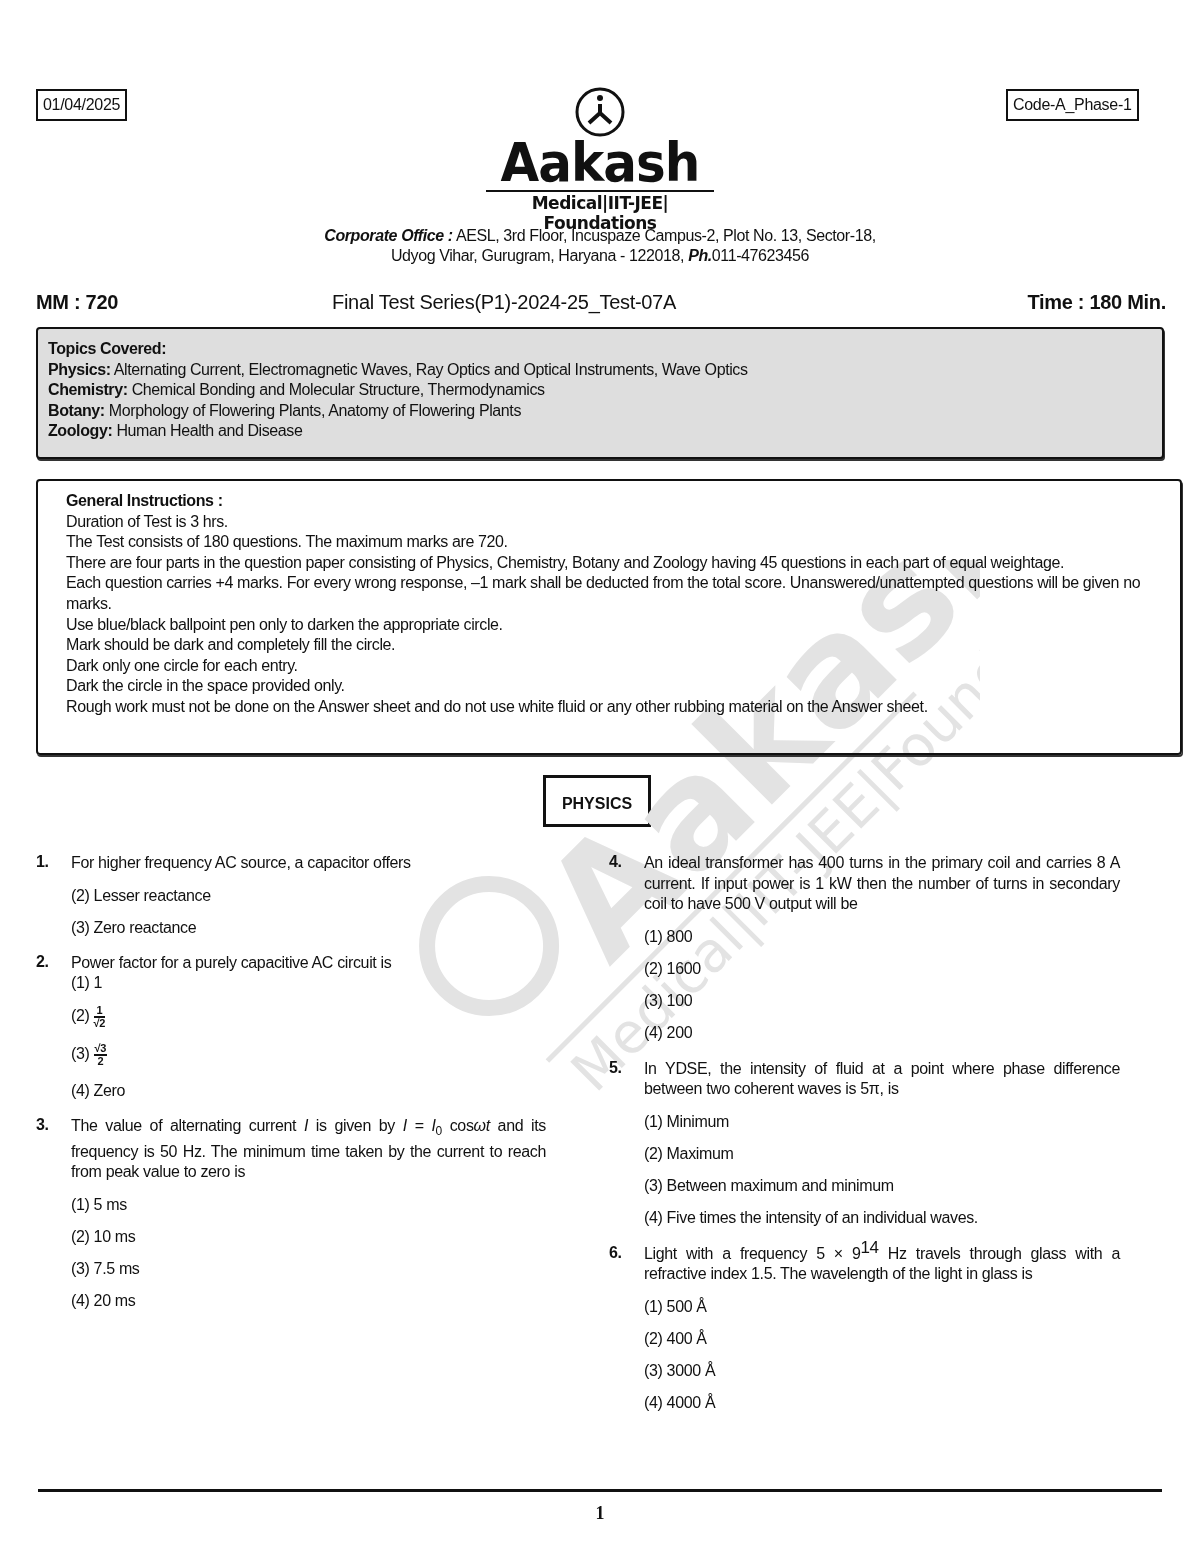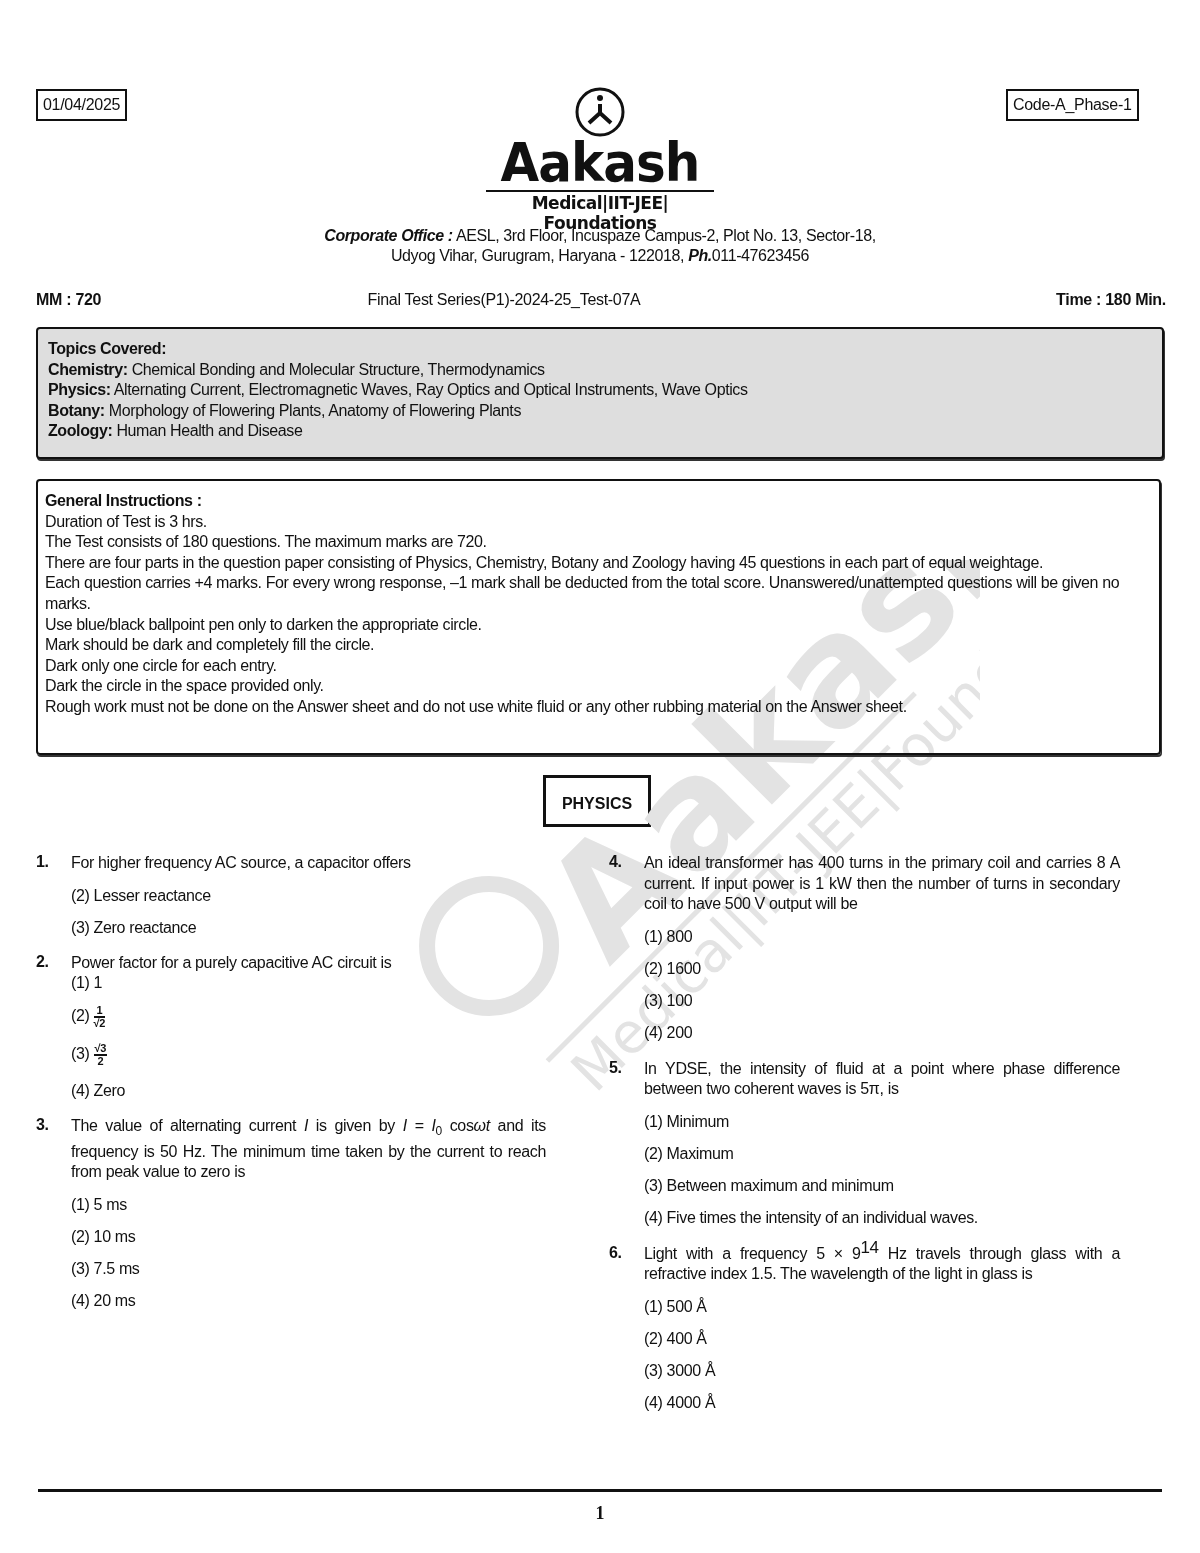--- a/index.html
+++ b/index.html
@@ -18,29 +18,29 @@
     font-family: "DejaVu Sans", sans-serif; font-weight: 900; font-size: 50px;
     line-height: 50px; letter-spacing: -1px; margin-top: 0px; transform: scaleY(1.05);
   }
   .logo-rule { border-top: 2px solid #111; margin: 2px 0 1px 0; }
   .logo-sub { font-family: "DejaVu Sans", sans-serif; font-size: 17px; font-weight: bold; letter-spacing: -0.5px; }
   .office {
     left: 0; width: 1200px; top: 226px; text-align: center; font-size: 16px; line-height: 20px;
     letter-spacing: -0.4px;
   }
   .office b i, .office i b { font-weight: bold; font-style: italic; }
-  .meta-row { top: 291px; font-size: 16px; letter-spacing: -0.3px; }
+  .meta-row { top: 291px; font-size: 20px; letter-spacing: -0.3px; }
   .topics {
     left: 36px; top: 327px; width: 1114px; height: 118px; background: #dedede;
     border: 2px solid #111; border-radius: 4px; padding: 10px 0 0 10px; font-size: 16px;
     line-height: 20.5px; letter-spacing: -0.4px; box-shadow: 1px 2px 0 #333;
   }
   .instr {
     left: 36px; top: 479px; width: 1114px; height: 262px; background: transparent;
-    border: 2px solid #111; border-radius: 4px; padding: 10px 0 0 7px; font-size: 16px;
+    border: 2px solid #111; border-radius: 4px; padding: 10px 0 0 28px; font-size: 16px;
     line-height: 20.6px; letter-spacing: -0.4px; box-shadow: 1px 2px 0 #333; z-index: 2;
   }
   .instr div { padding-right: 10px; }
   .section-tag {
     left: 543px; top: 775px; width: 108px; height: 52px; border: 3px solid #111;
     font-weight: bold; font-size: 16px; text-align: center; line-height: 52px; box-sizing: border-box;
   }
   .col { font-size: 16px; letter-spacing: -0.35px; z-index: 2; }
   .q { position: relative; }
   .q-num { position: absolute; left: 0; top: 0; font-weight: bold; }
@@ -74,22 +74,22 @@
   <div><b><i>Corporate Office :</i></b><span> AESL, 3rd Floor, Incuspaze Campus-2, Plot No. 13, Sector-18,</span></div>
   <div><span>Udyog Vihar, Gurugram, Haryana - 122018, </span><b><i>Ph.</i></b><span>011-47623456</span></div>
 </div>
 
 <div class="abs meta-row" style="left:36px; font-weight:bold;">MM : 720</div>
 <div class="abs meta-row" style="left:0; width:1008px; text-align:center;">Final Test Series(P1)-2024-25_Test-07A</div>
 <div class="abs meta-row" style="right:34px; font-weight:bold;">Time : 180 Min.</div>
 
 <div class="abs topics">
   <div style="font-weight:bold;">Topics Covered:</div>
+  <div><b>Physics:</b><span> Alternating Current, Electromagnetic Waves, Ray Optics and Optical Instruments, Wave Optics</span></div>
   <div><b>Chemistry:</b><span> Chemical Bonding and Molecular Structure, Thermodynamics</span></div>
-  <div><b>Physics:</b><span> Alternating Current, Electromagnetic Waves, Ray Optics and Optical Instruments, Wave Optics</span></div>
   <div><b>Botany:</b><span> Morphology of Flowering Plants, Anatomy of Flowering Plants</span></div>
   <div><b>Zoology:</b><span> Human Health and Disease</span></div>
 </div>
 
 <svg class="abs watermark" viewBox="0 0 600 560">
   <g transform="translate(300,280) rotate(-45)" fill="#e3e3e3" stroke="none">
     <circle cx="-210" cy="-60" r="62" fill="none" stroke="#e3e3e3" stroke-width="16"></circle>
     <text x="-140" y="40" font-family="DejaVu Sans, sans-serif" font-weight="900" font-size="150">Aakash</text>
     <rect x="-250" y="60" width="520" height="5"></rect>
     <text x="-240" y="120" font-family="DejaVu Sans, sans-serif" font-size="56">Medical|IIT-JEE|Foundations</text>

